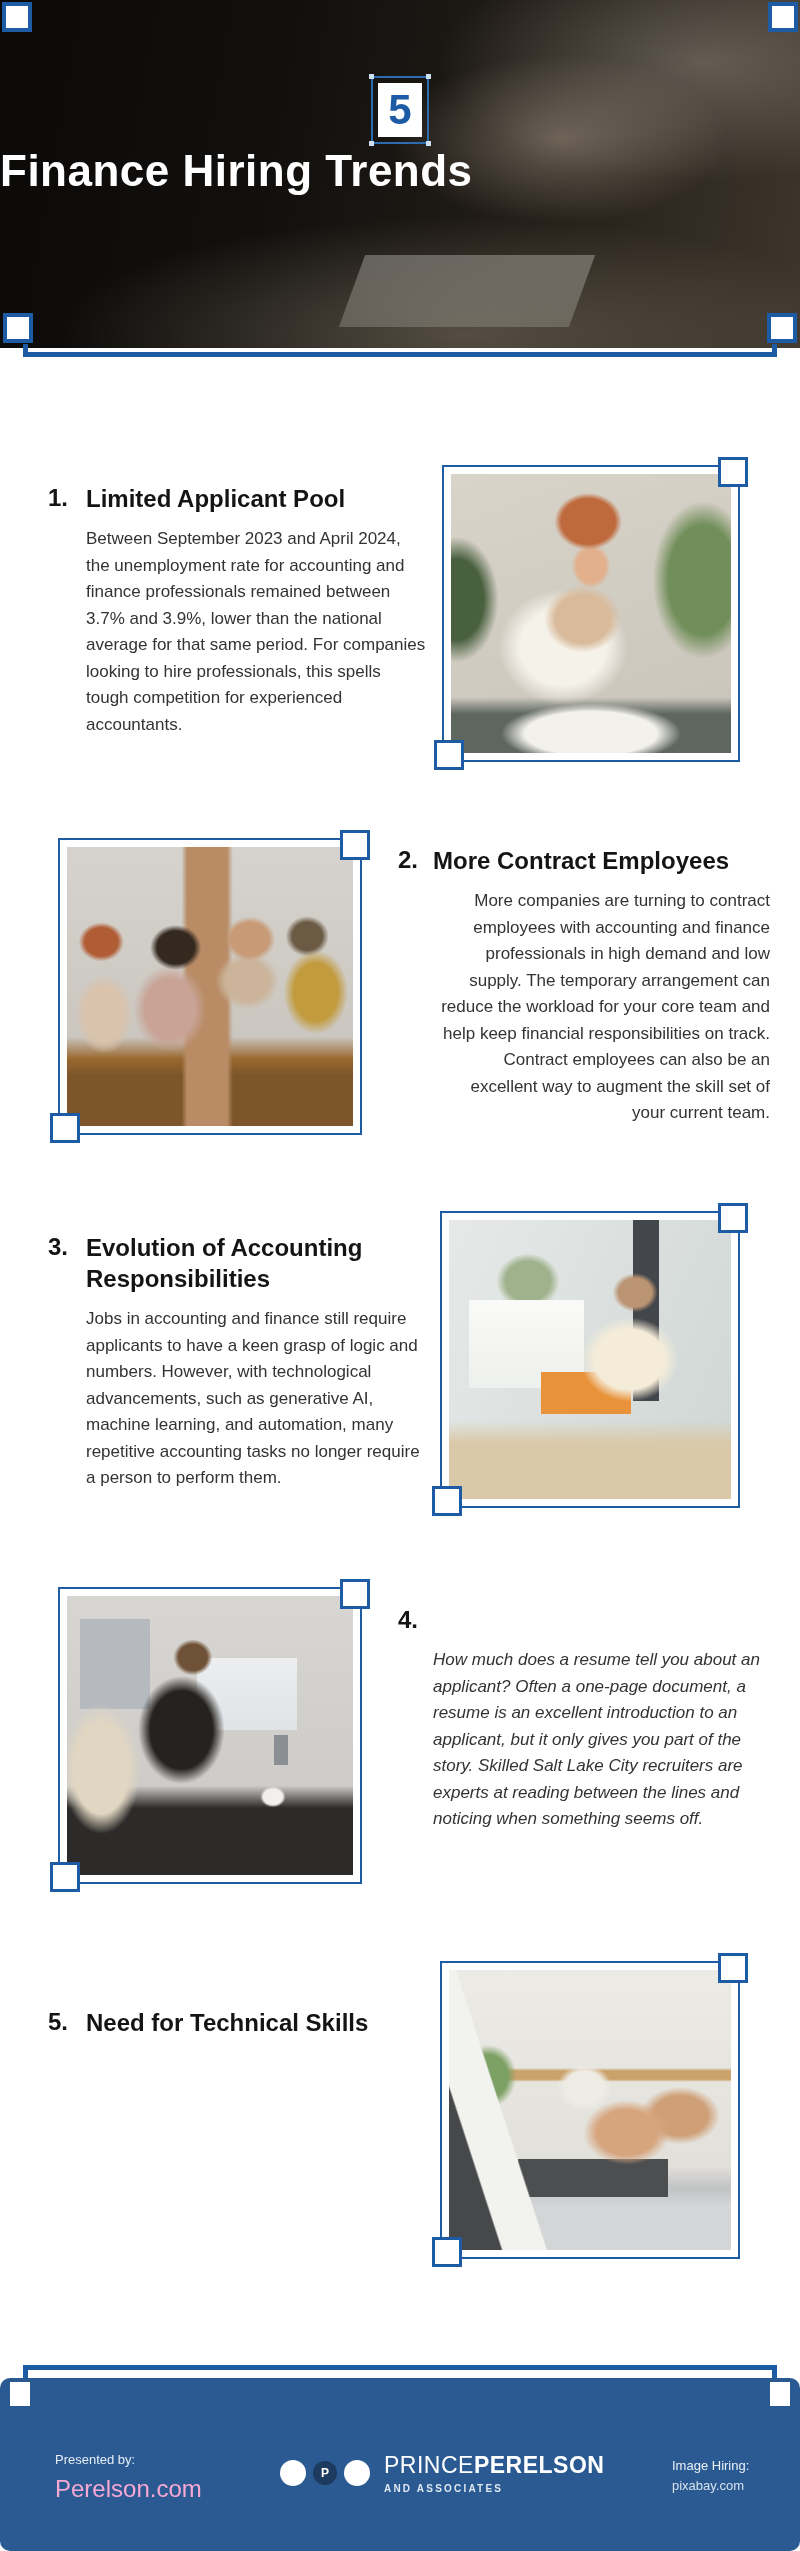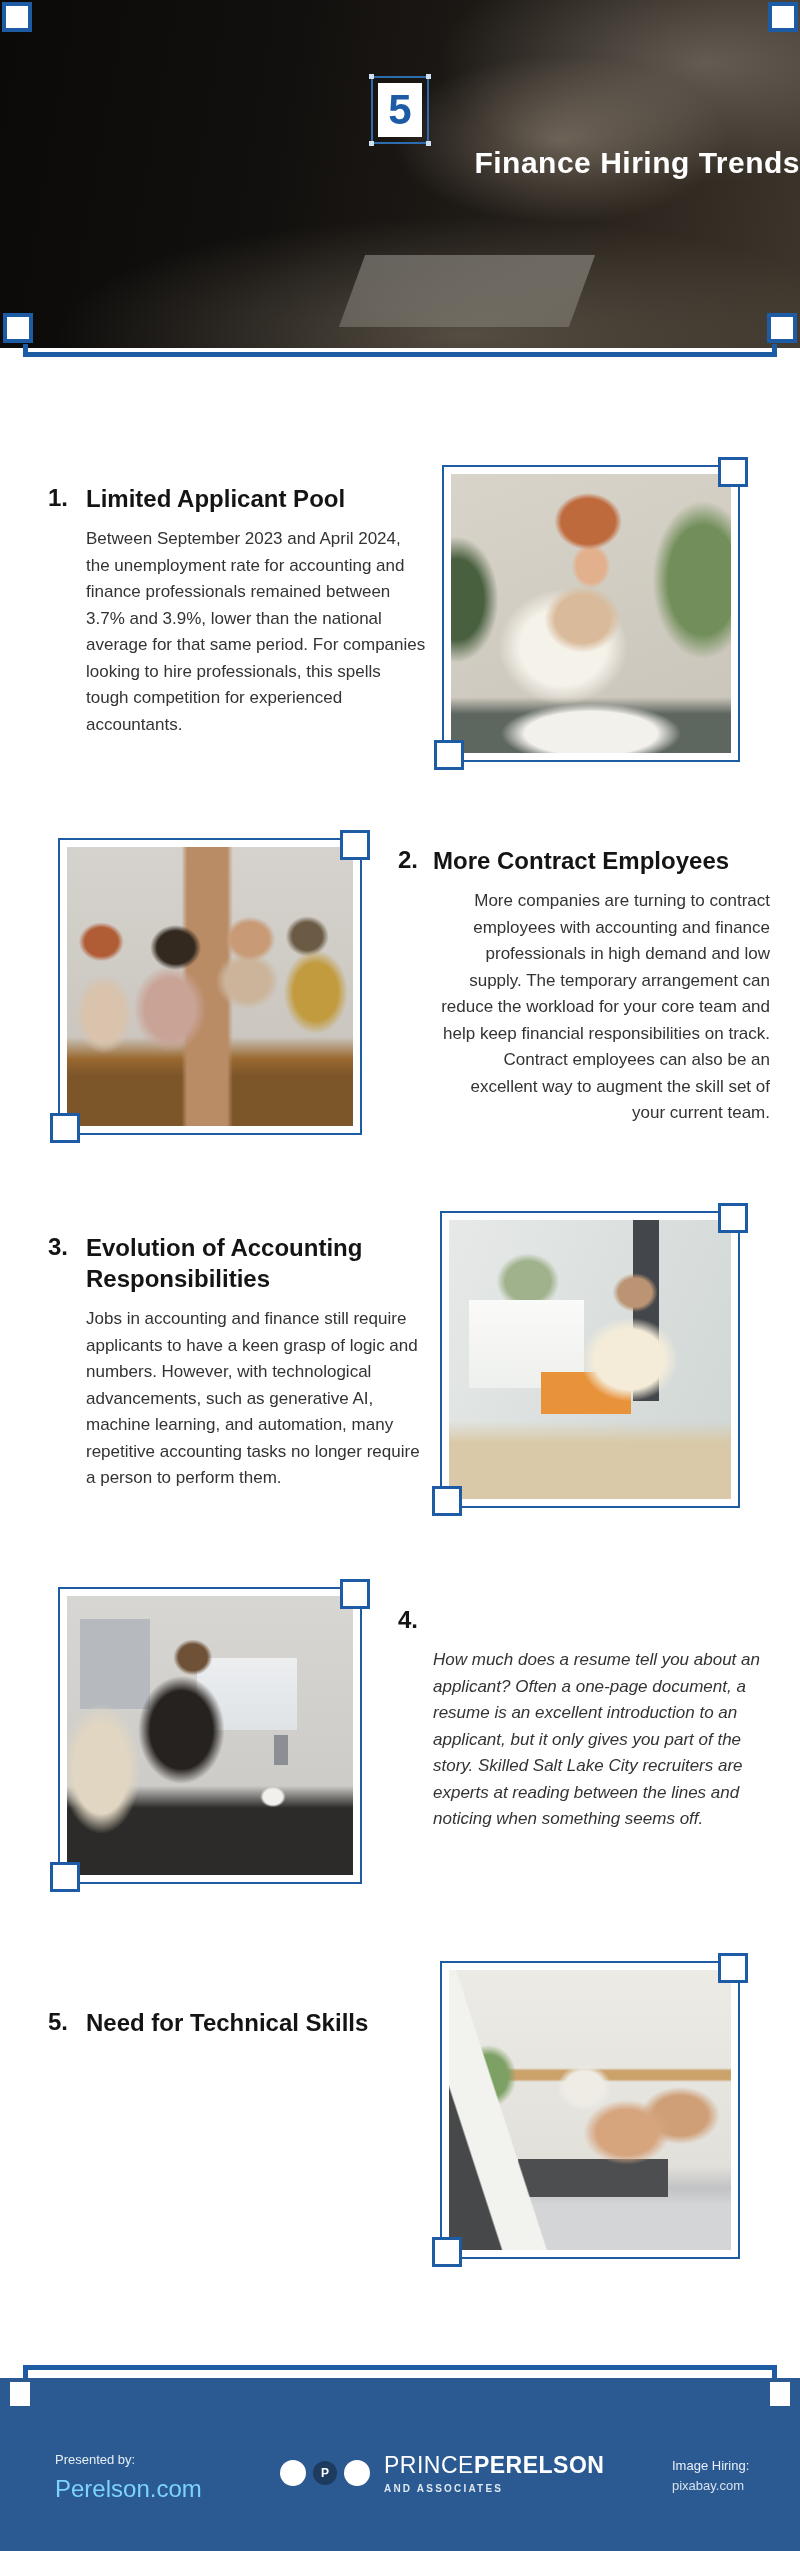--- a/index.html
+++ b/index.html
@@ -33,22 +33,22 @@
     border:2px solid #2e6cb0;padding:5px;
   }
   .badge-frame .dot{position:absolute;width:5px;height:5px;background:#cfe0f0;}
   .dot.d1{left:-4px;top:-4px;} .dot.d2{right:-4px;top:-4px;}
   .dot.d3{left:-4px;bottom:-4px;} .dot.d4{right:-4px;bottom:-4px;}
   .badge{
     width:44px;height:54px;background:#fff;display:flex;align-items:center;justify-content:center;
     font-size:42px;font-weight:800;color:#1d5ba4;
   }
   .header-title{
-    position:absolute;left:0;right:0;top:146px;text-align:right;color:#ffffff;
-    font-size:30px;font-weight:800;letter-spacing:.5px;
+    position:absolute;left:0;right:0;top:146px;text-align:left;color:#ffffff;
+    font-size:44px;font-weight:800;letter-spacing:.5px;
   }
   .hr-line{position:absolute;left:23px;right:23px;top:352px;height:5px;background:#1d5ba4;}
   .hr-line::before,.hr-line::after{content:"";position:absolute;top:-8px;width:5px;height:8px;background:#1d5ba4;}
   .hr-line::before{left:0;} .hr-line::after{right:0;}
 
   
   .text-block{position:absolute;}
   .h2row{display:flex;align-items:flex-start;}
   .num{flex:0 0 38px;font-size:24px;font-weight:800;color:#141414;line-height:1.25;}
   .ttl{font-size:24px;font-weight:800;color:#141414;line-height:1.3;}
@@ -123,27 +123,27 @@
     radial-gradient(ellipse 40px 45px at 14% 38%, #7da064 0 48%, rgba(125,160,100,0) 70%),
     radial-gradient(ellipse 35px 30px at 48% 42%, #efece6 0 55%, rgba(239,236,230,0) 78%),
     linear-gradient(to top, #d4d5d6 0 16%, #c2c3c5 22%, rgba(0,0,0,0) 30%),
     linear-gradient(to top, rgba(0,0,0,0) 60%, #caa26a 61% 64%, rgba(0,0,0,0) 65%),
     linear-gradient(#ecebe6,#dddbd4);}
 
   
   .fr-line{position:absolute;left:23px;right:23px;top:2365px;height:5px;background:#1d5ba4;}
   .fr-line::before,.fr-line::after{content:"";position:absolute;top:5px;width:5px;height:10px;background:#1d5ba4;}
   .fr-line::before{left:0;} .fr-line::after{right:0;}
-  .footer{position:absolute;left:0;top:2378px;width:800px;height:173px;background:#2a5a91;}
+  .footer{position:absolute;left:0;top:2378px;width:800px;height:173px;background:#2a5a91;border-radius:10px;}
   .footer .fsq{position:absolute;width:20px;height:24px;background:#fff;top:4px;}
   .fsq-l{left:10px;} .fsq-r{right:10px;}
 
   .presented{position:absolute;left:55px;top:74px;color:#e6edf5;}
   .presented .lbl{font-size:13px;}
-  .presented .site{font-size:24px;color:#7dd3fc;font-weight:400;margin-top:8px;cursor:pointer;}
+  .presented .site{font-size:24px;color:#f9a8d4;font-weight:400;margin-top:8px;cursor:pointer;}
 
   .logo{position:absolute;left:280px;top:74px;display:flex;align-items:center;gap:14px;}
   .logo-circles{display:flex;align-items:center;gap:7px;}
   .circ{width:26px;height:26px;border-radius:50%;background:#ffffff;}
   .circ.mid{width:24px;height:24px;background:#1d3a5f;color:#ffffff;display:flex;
     align-items:center;justify-content:center;font-size:12px;font-weight:700;}
   .logo-text .name{font-size:23px;color:#ffffff;letter-spacing:.5px;white-space:nowrap;}
   .name .light{font-weight:300;}
   .name .bold{font-weight:700;text-align:center;}
   .logo-text .sub{font-size:10px;color:#dfe8f2;letter-spacing:2.2px;font-weight:600;margin-top:4px;}

